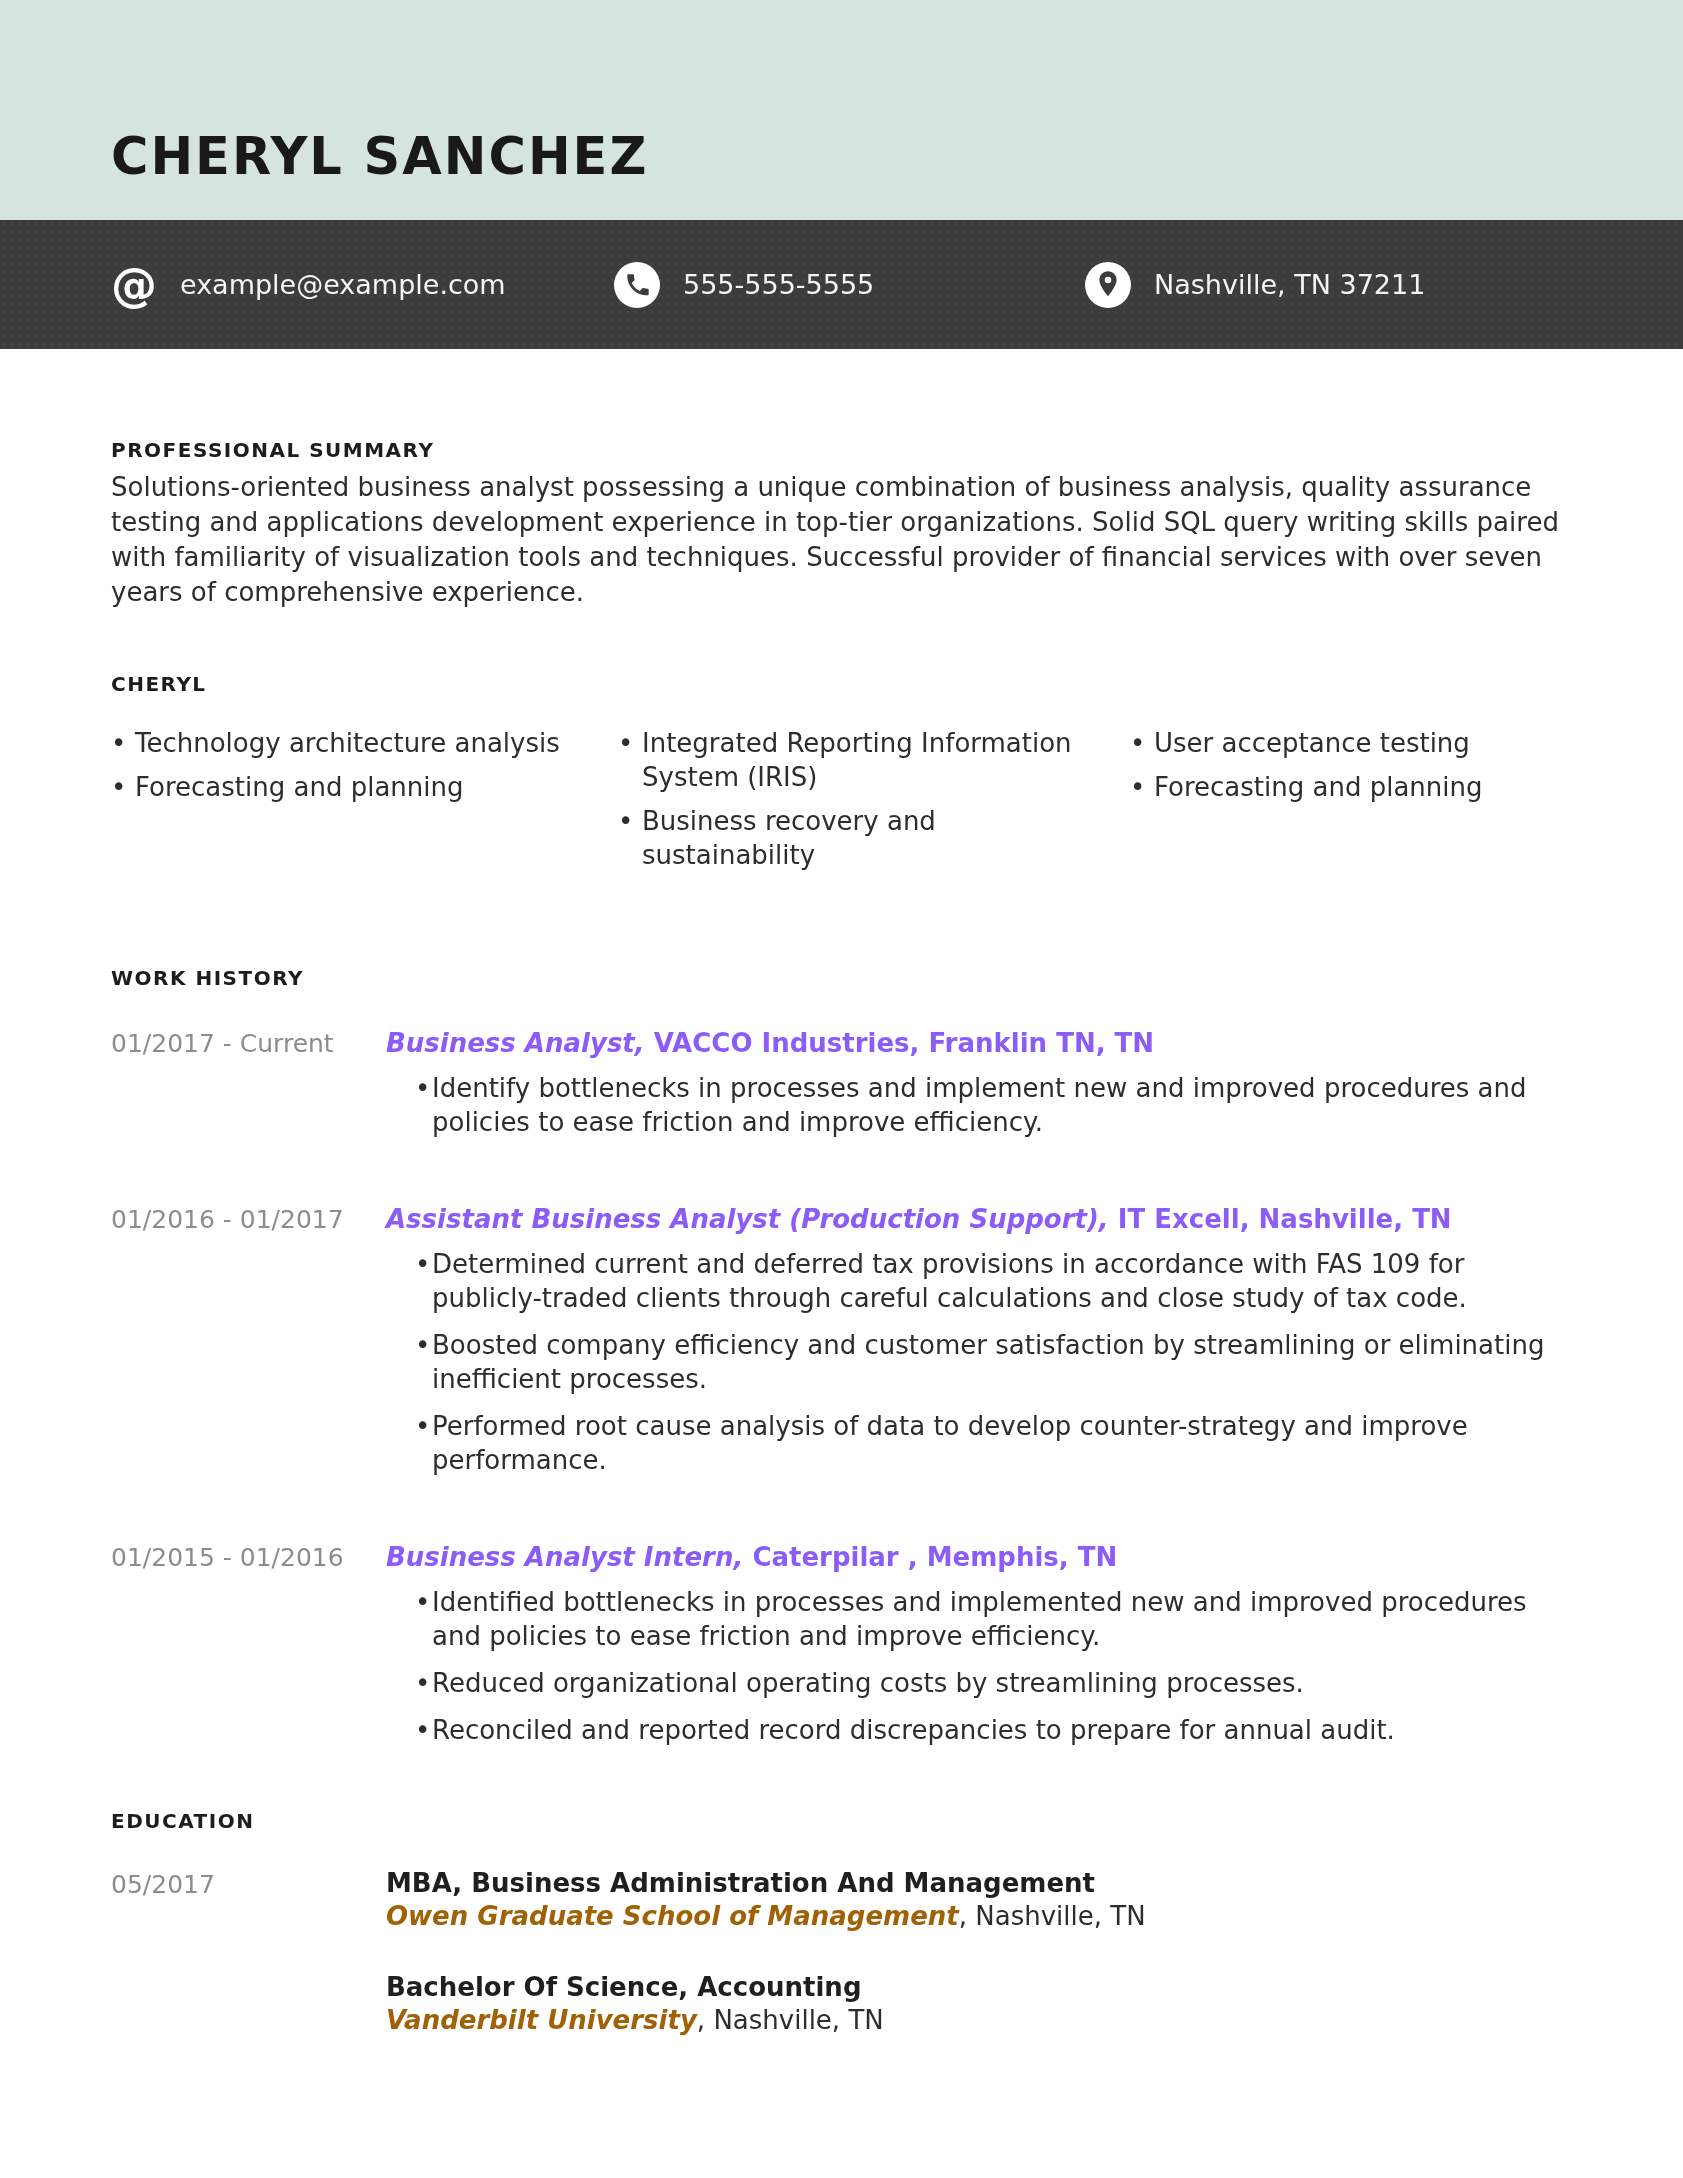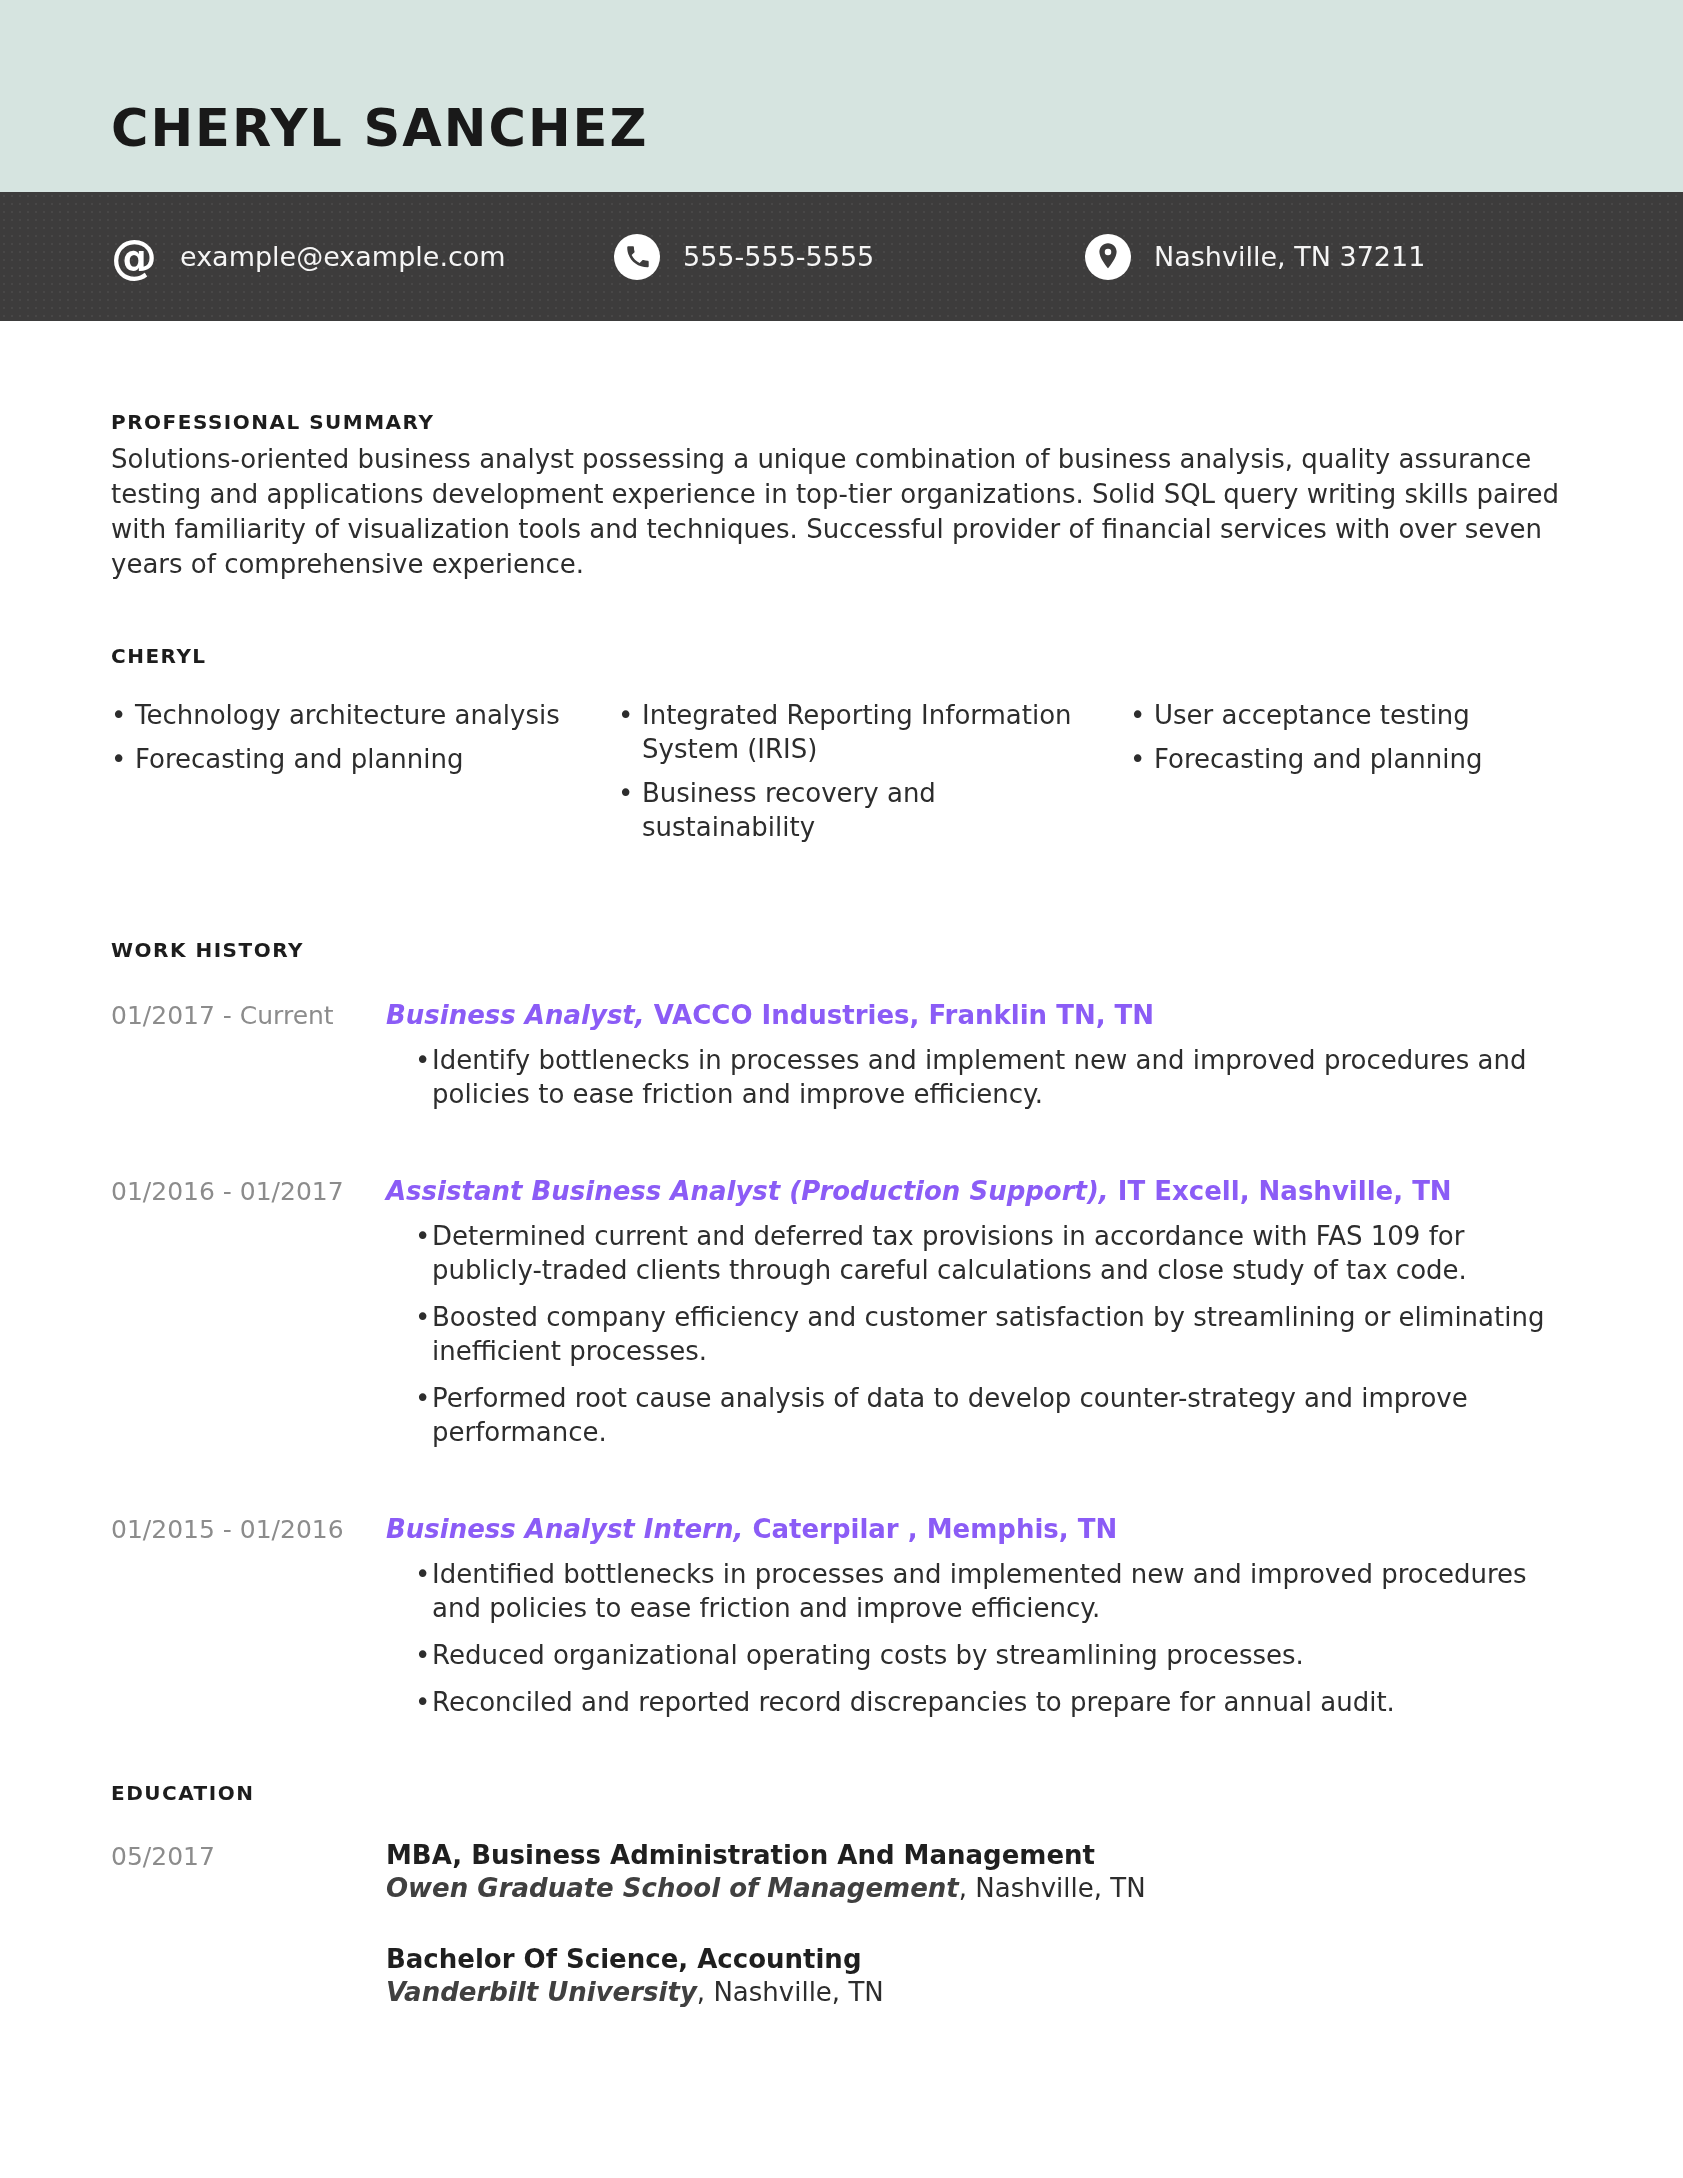--- a/index.html
+++ b/index.html
@@ -4,21 +4,21 @@
 <style>
   html,body { margin:0; padding:0; background:#ffffff; }
   * { box-sizing:border-box; }
   .page {
     position:relative; width:1683px; height:2178px; background:#ffffff;
     font-family:"DejaVu Sans","Liberation Sans",sans-serif; color:#2d2d2d;
     overflow:hidden;
   }
   
   .band-name {
-    height:192px; background:#d6e4e0;
+    height:220px; background:#d6e4e0;
     display:flex; align-items:flex-end; padding:0 0 38px 111px;
   }
   .band-name h1 {
     margin:0; font-size:51px; line-height:1; font-weight:700;
     letter-spacing:2px; color:#191919;
   }
   
   .band-contact {
     position:relative; height:129px; background:#3d3c3c;
     background-image:radial-gradient(rgba(255,255,255,0.06) 1.2px, transparent 1.4px);
@@ -58,21 +58,21 @@
   .job li {
     position:relative; padding-left:46px; margin-bottom:13px;
     font-size:26px; line-height:34px; max-width:1173px;
   }
   .job li::before { content:"\2022"; position:absolute; left:29px; }
   .sec-edu { margin-top:40px; }
   .edu-entries { margin-top:34px; }
   .edu-entry { display:grid; grid-template-columns:275px 1fr; margin-bottom:38px; }
   .edu-degree { font-size:26px; line-height:33px; font-weight:700; color:#1f1f1f; }
   .edu-school { font-size:26px; line-height:33px; color:#2d2d2d; }
-  .edu-school .school-name { font-weight:700; font-style:italic; color:#404040; }
+  .edu-school .school-name { font-weight:700; font-style:italic; color:#a16207; }
 </style>
 </head>
 <body>
 
 <div class="page">
 
   <header class="band-name">
     <h1>CHERYL SANCHEZ</h1>
   </header>
 

